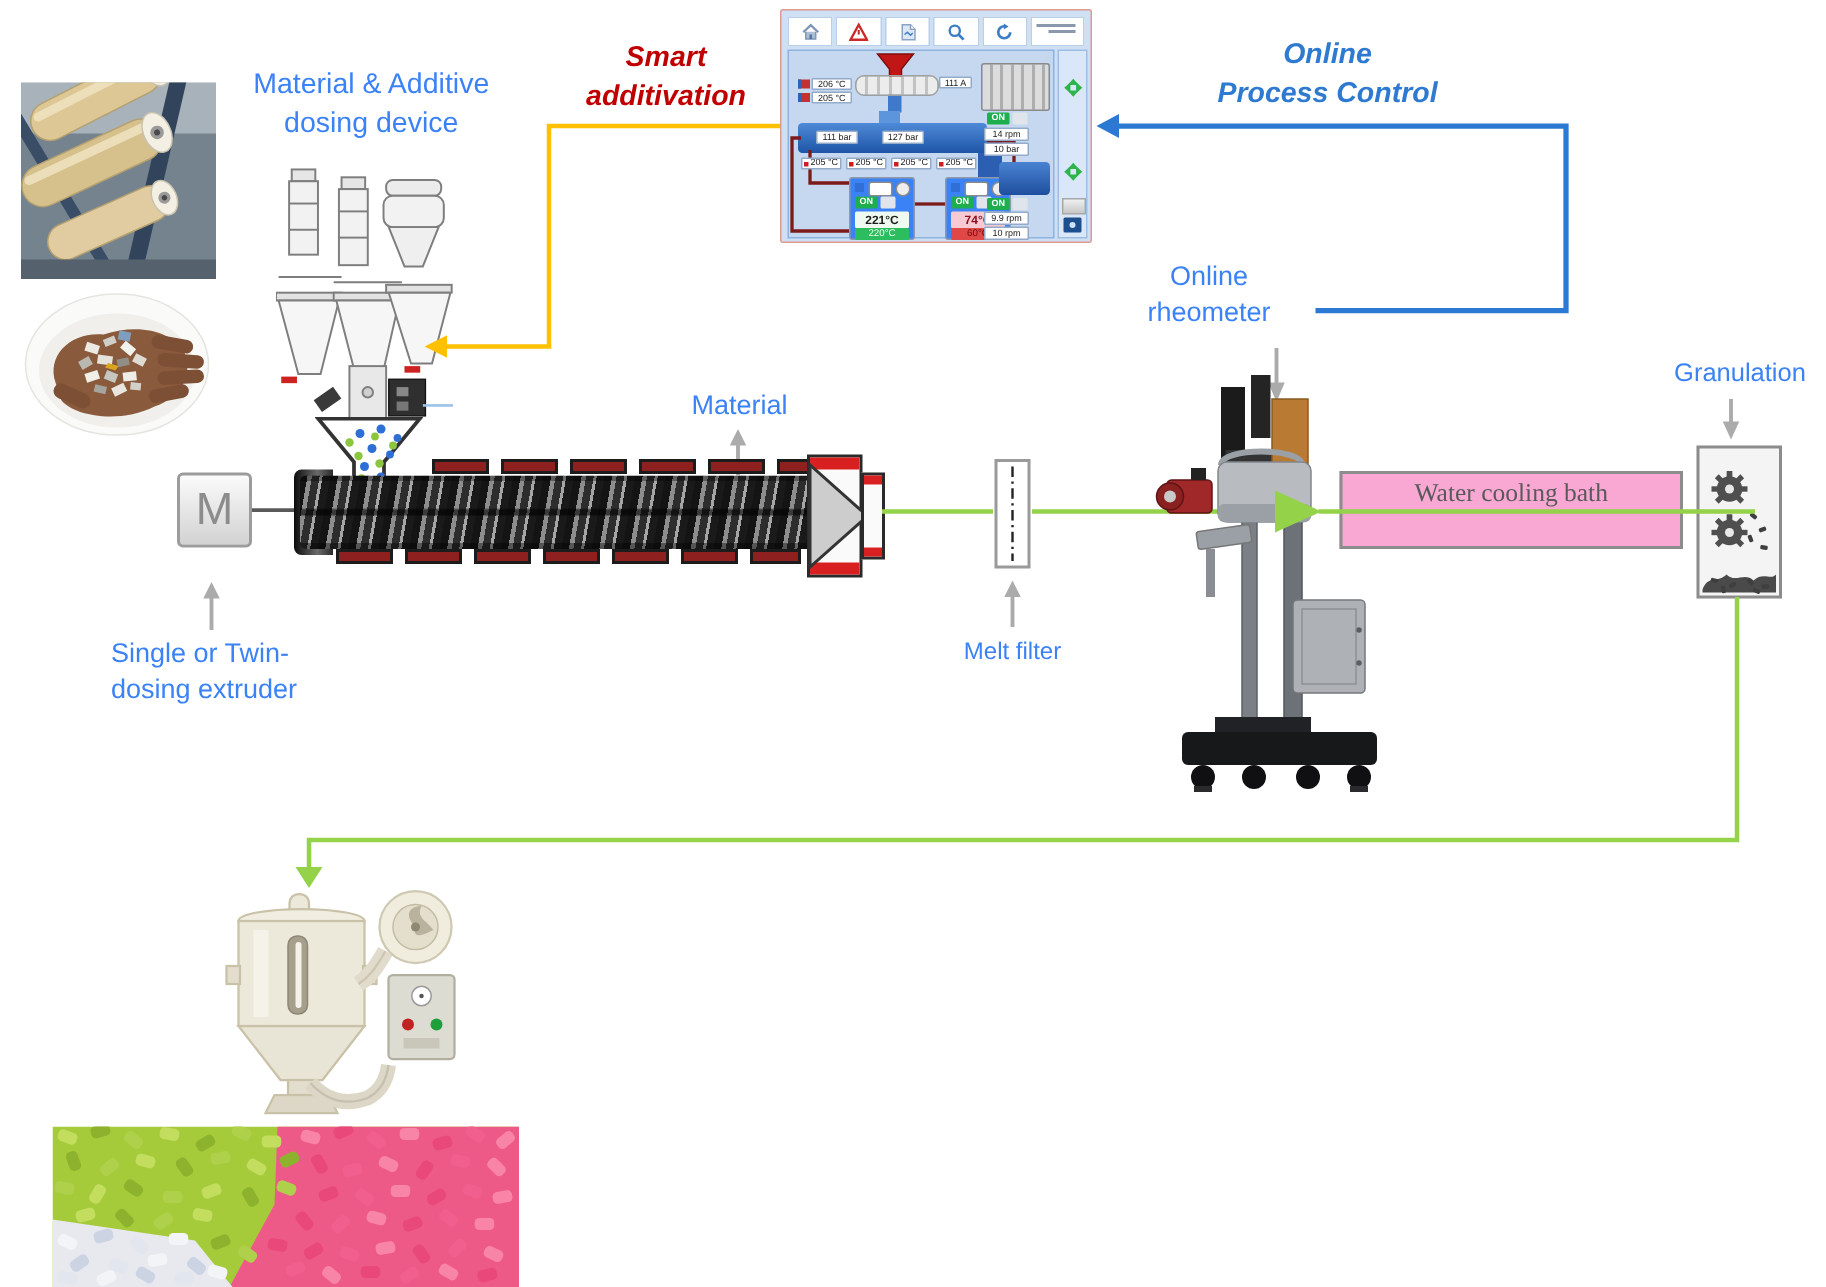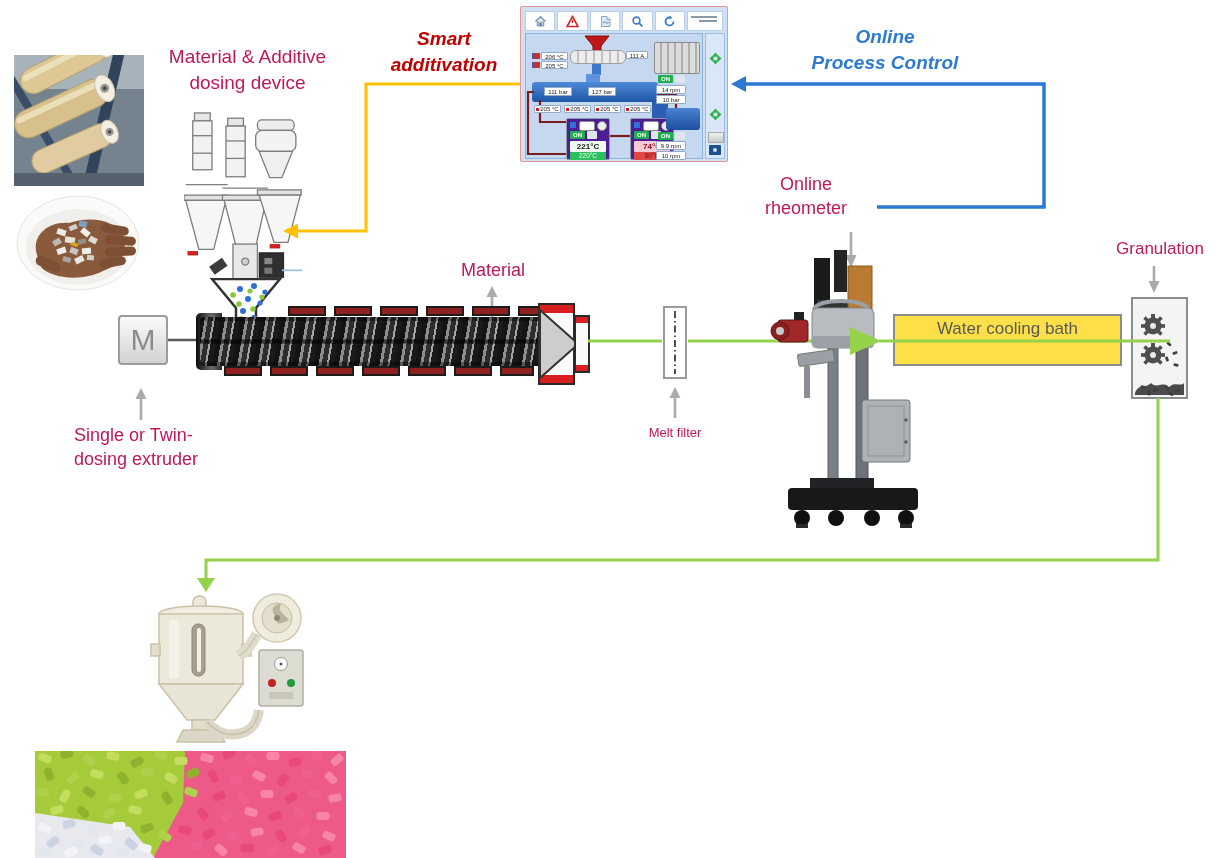--- a/index.html
+++ b/index.html
@@ -1,52 +1,52 @@
 <!DOCTYPE html>
 <html><head>
 <meta charset="utf-8">
 <style>
   html,body{margin:0;padding:0;background:#fff;font-family:"Liberation Sans",sans-serif;}
   #canvas{position:relative;width:1217px;height:858px;background:#fff;overflow:hidden;}
   .abs{position:absolute;}
   svg{display:block;}
   .ovl{position:absolute;left:0;top:0;width:1217px;height:858px;pointer-events:none;}
-  .lbl{position:absolute;color:#be185d;font-size:19px;line-height:1.35;white-space:pre-line;}
+  .lbl{position:absolute;color:#3b82f6;font-size:19px;line-height:1.35;white-space:pre-line;}
   .center{text-align:center;}
   .title{font-weight:bold;font-style:italic;}
   .red{color:#c00000;}
   .blue{color:#2f7ad1;}
   
   .hmi{position:absolute;left:520px;top:6px;width:208px;height:156px;background:#cfe0f5;border:1px solid #df9a92;border-radius:2px;box-sizing:border-box;}
   .tbar{position:absolute;left:4px;top:4px;right:4px;height:20px;display:flex;gap:2px;}
   .tbtn{flex:1;background:#fff;border:1px solid #b9cfe8;display:flex;align-items:center;justify-content:center;box-sizing:border-box;}
   .dt{width:36px;background:#fff;border:1px solid #b9cfe8;box-sizing:border-box;padding:2px 3px;}
   .dtbar{height:2px;background:#8a98ac;margin:2px 0;}
   .hmain{position:absolute;left:4px;top:26px;width:178px;height:126px;background:#c5d8f0;border:1px solid #8fb3df;box-sizing:border-box;}
   .strip{position:absolute;left:184px;top:26px;width:20px;height:126px;background:#d9e7f8;border:1px solid #9dbce4;box-sizing:border-box;}
   .ro{position:absolute;background:#fff;border:1px solid #93abc9;font-size:6px;line-height:8px;color:#222;text-align:center;border-radius:1px;white-space:nowrap;overflow:hidden;box-sizing:border-box;}
   .zone{display:flex;align-items:center;justify-content:center;gap:1px;}
   .rdot{width:3px;height:3px;background:#cc2020;display:inline-block;flex:none;}
   .on{position:absolute;width:15px;height:8px;background:#1fae4e;color:#fff;font-size:6px;line-height:8px;text-align:center;font-weight:bold;border-radius:1px;}
   .ghost{position:absolute;width:10px;height:8px;background:#dfe5ea;border-radius:1px;}
-  .cpanel{position:absolute;width:44px;height:42px;background:#4c1d95;border:1px solid #8f9aa8;border-radius:2px;box-sizing:border-box;}
+  .cpanel{position:absolute;width:44px;height:42px;background:#3b82f6;border:1px solid #8f9aa8;border-radius:2px;box-sizing:border-box;}
   .tval{position:absolute;left:3px;top:22px;width:36px;height:11px;font-size:8px;font-weight:bold;line-height:11px;text-align:center;border-radius:1px;}
   .tset{position:absolute;left:3px;top:33px;width:36px;height:8px;font-size:6.5px;line-height:8px;text-align:center;border-radius:1px;}
   
   .mbox{position:absolute;left:118px;top:315px;width:50px;height:50px;background:linear-gradient(180deg,#fbfbfb,#d2d2d2);border:2px solid #9c9c9c;border-radius:4px;color:#8c8c8c;font-size:30px;display:flex;align-items:center;justify-content:center;box-sizing:border-box;}
   .barrel{position:absolute;left:200px;top:317px;width:340px;height:49px;background:
      linear-gradient(180deg,rgba(0,0,0,.35) 0 8%,transparent 8% 44%,rgba(0,0,0,.6) 47% 53%,transparent 56% 92%,rgba(0,0,0,.4) 92%),
      repeating-linear-gradient(100deg,#141414 0 5px,#8d8d8d 5px 8px,#2d2d2d 8px 13px,#a5a5a5 13px 15px,#1a1a1a 15px 20px);
      border-radius:4px 0 0 4px;}
   .lcap{position:absolute;left:196px;top:313px;width:26px;height:57px;background:linear-gradient(90deg,#0c0c0c,#6a6a6a 60%,#2a2a2a);border-radius:5px 0 0 5px;}
   .band{position:absolute;height:10px;width:38px;background:#8e2020;border:2px solid #1c1c1c;box-sizing:border-box;}
   .dieblk{position:absolute;background:#fafafa;border:2px solid #2a2a2a;box-sizing:border-box;}
   .diestripe{position:absolute;left:0;right:0;height:8px;background:#d82020;}
   
-  .wbath{position:absolute;left:893px;top:314px;width:229px;height:52px;background:#fde047;border:2px solid #8c8c8c;box-sizing:border-box;}
+  .wbath{position:absolute;left:893px;top:314px;width:229px;height:52px;background:#f9a8d4;border:2px solid #8c8c8c;box-sizing:border-box;font-family:Liberation Serif, serif;}
   .wbath .txt{position:absolute;left:0;right:0;top:3px;text-align:center;color:#595959;font-size:17px;}
   .gran{position:absolute;left:1131px;top:297px;width:57px;height:102px;background:#f4f4f4;border:2px solid #8c8c8c;box-sizing:border-box;}
   .mfilter{position:absolute;left:663px;top:306px;width:24px;height:73px;background:#fff;border:2px solid #9a9a9a;box-sizing:border-box;}
 </style>
 </head>
 <body>
 
 <div id="canvas">
 
   <svg class="abs" style="left:14px;top:55px" width="130" height="131" viewBox="0 0 130 131">
@@ -361,21 +361,21 @@
     <path d="M2,2 L2,70 L38,38 L38,34 Z" fill="#cdcdcd" stroke="#333" stroke-width="2"></path>
   </svg>
   <div class="dieblk" style="left:574px;top:315px;width:16px;height:58px">
     <div class="diestripe" style="top:0;height:6px"></div>
       <div class="diestripe" style="bottom:0;height:6px"></div>
   </div>
 
   <div class="lbl" style="left:74px;top:423px;width:160px;font-size:18px">Single or Twin-
 dosing extruder</div>
   <div class="lbl center" style="left:443px;top:258px;width:100px;font-size:18px">Material</div>
-  <div class="lbl center" style="left:625px;top:424px;width:100px;font-size:13px">Melt filter</div>
+  <div class="lbl center" style="left:625px;top:424px;width:100px;font-size:16px">Melt filter</div>
 
   <div class="wbath">
     <div class="txt">Water cooling bath</div>
   </div>
 
   <div class="lbl center" style="left:1103px;top:238px;width:114px;font-size:17px">Granulation</div>
   <div class="gran"></div>
   <svg class="abs" style="left:1131px;top:297px" width="57" height="102" viewBox="0 0 57 102">
     <defs>
       <g id="gear">

